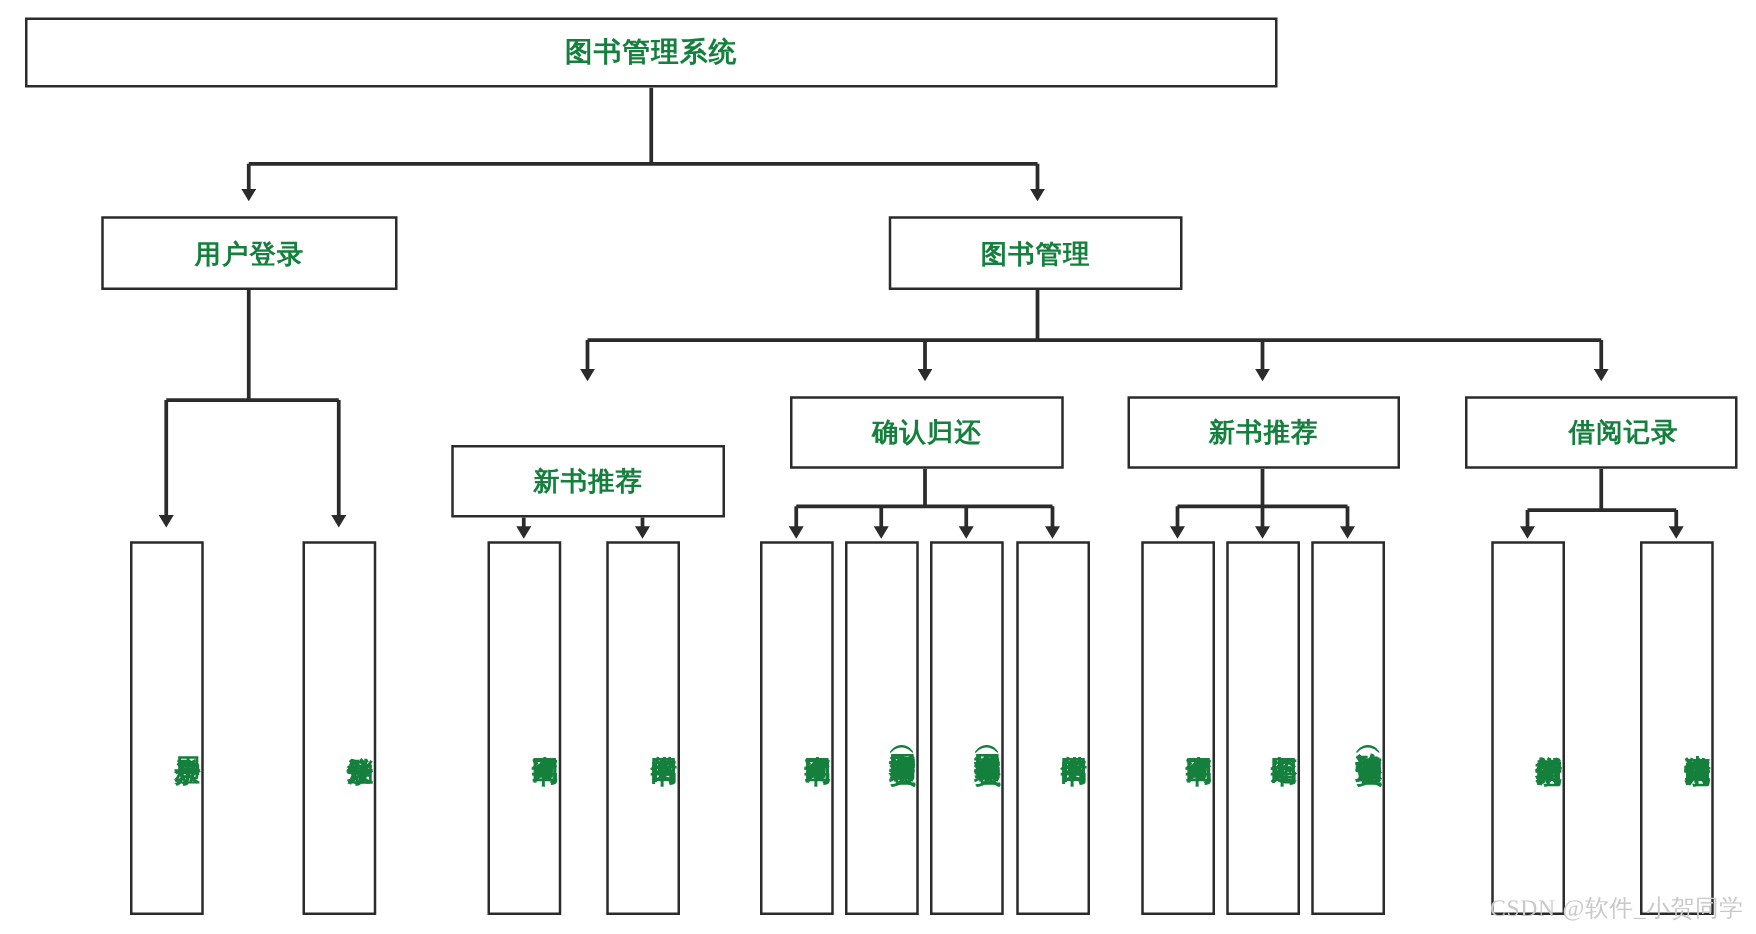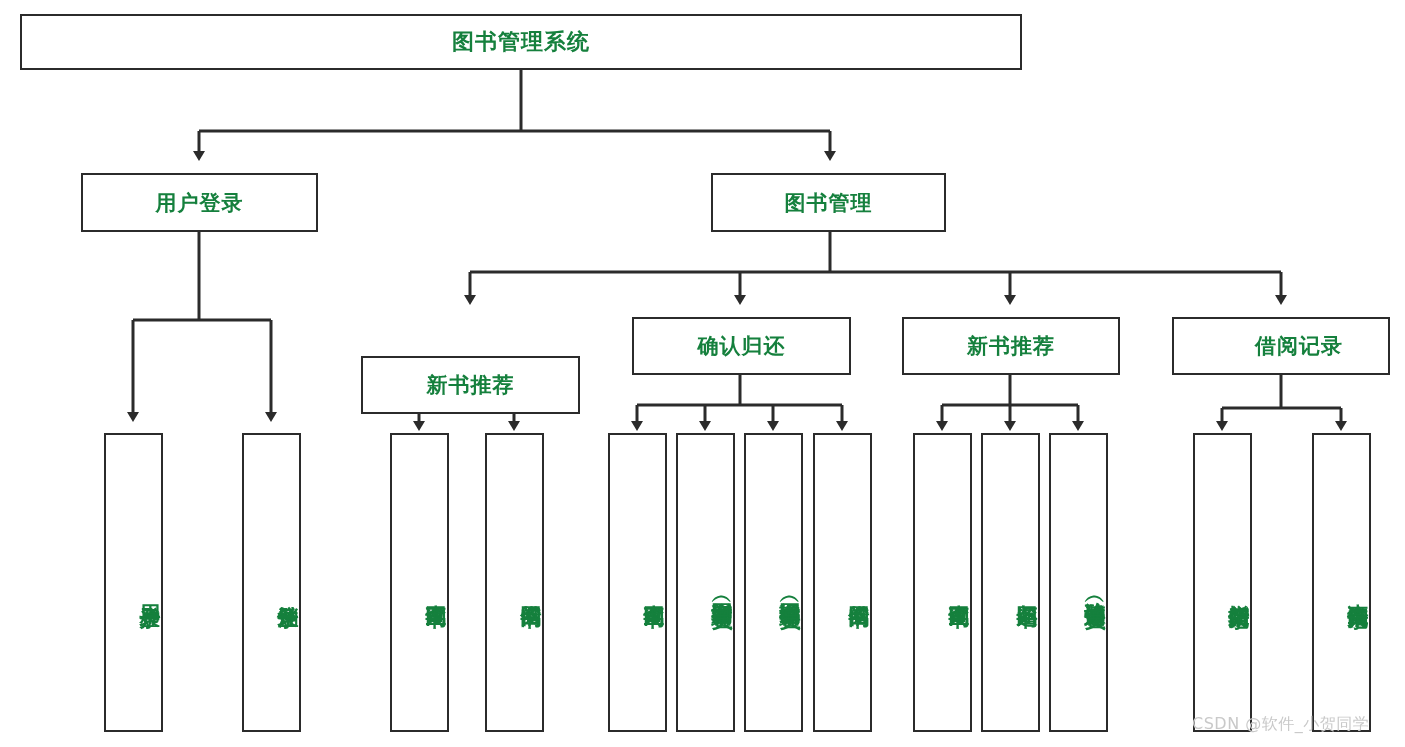--- a/index.html
+++ b/index.html
@@ -53,24 +53,25 @@
     line-height: 1.08;
     letter-spacing: 1px;
   }
   .node.v > span {
     writing-mode: vertical-rl;
     text-orientation: upright;
     display: block;
   }
   .watermark {
     position: absolute;
-    font-size: 16px;
+    font-size: 19px;
     color: #c9c9c9;
     white-space: nowrap;
     letter-spacing: 0.5px;
+    font-family: Liberation Serif, serif;
   }
 </style>
 </head>
 <body>
 
 <div id="canvas">
 
   <svg class="wires" viewBox="0 0 1405 747" xmlns="http://www.w3.org/2000/svg">
     <defs>
       <marker id="arrow" markerWidth="10" markerHeight="12" refX="1" refY="6" orient="auto" markerUnits="userSpaceOnUse">

